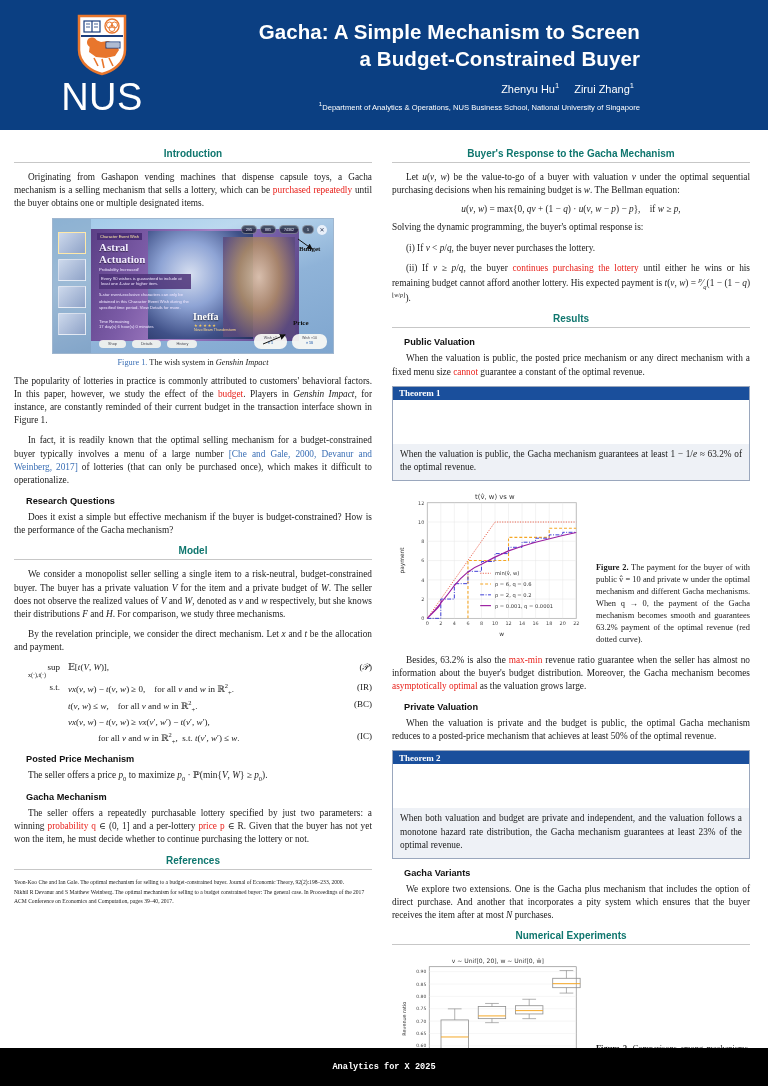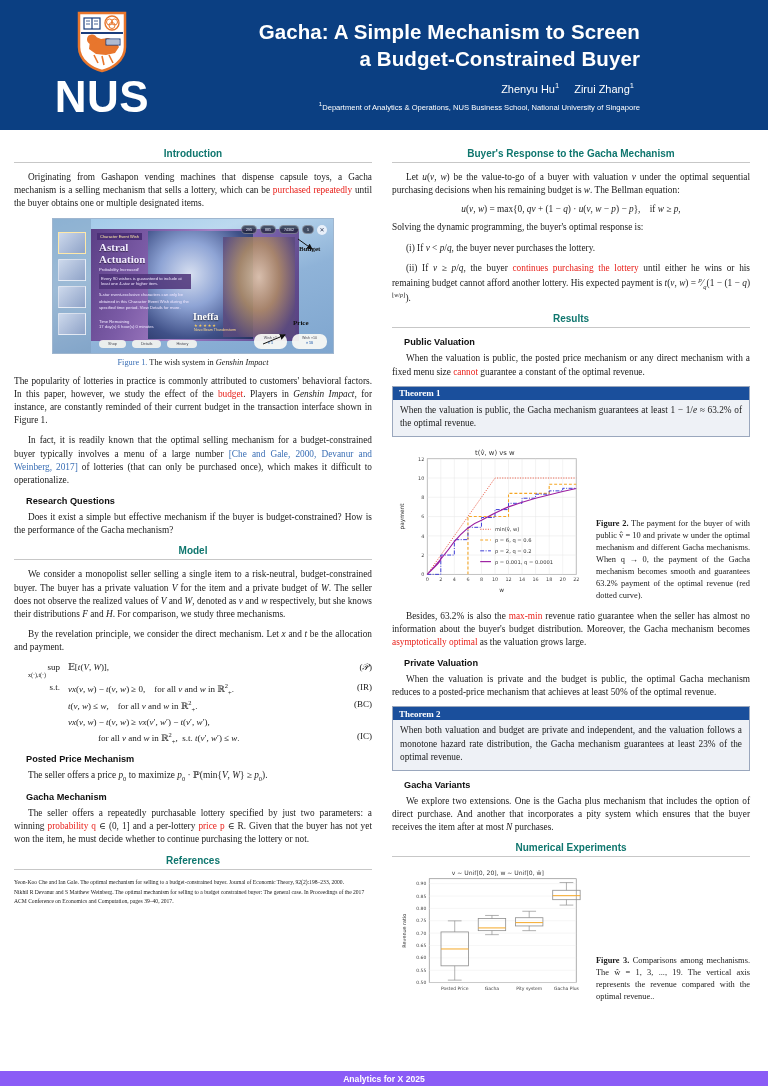--- a/index.html
+++ b/index.html
@@ -23,22 +23,22 @@
     position: relative;
   }
   .logo-block {
     width: 120px; min-width:120px;
     display:flex; flex-direction:column; align-items:center;
     margin-left: 24px;
   }
   .crest { width: 52px; height: 62px; }
   .nus-word {
     font-family: "Liberation Sans", sans-serif;
-    font-weight: 700;
-    font-size: 44px;
+    font-weight: 400;
+    font-size: 38px;
     letter-spacing: 0.5px;
     color: #ffffff;
     line-height: 1;
     margin-top: 2px;
   }
   .title-block {
     flex: 1;
     text-align: right;
     padding-right: 110px;
   }
@@ -223,39 +223,39 @@
 
   
   .thm { margin: 6px 0 8px 0; border:1px solid #9aa7bd; }
   .thm-head {
     background:#1a4f9c; color:#fff;
     font-family:"Liberation Serif",serif; font-weight:700; font-size:9px;
     padding:1.5px 6px;
   }
   .thm-body {
     background:#eef1f6; font-size:9.3px; line-height:1.45;
-    padding:4px 7px 5px 7px; text-align:justify;
+    padding:4px 7px 5px 7px; text-align:justify;margin-top:44px;
   }
 
   
   .figrow { display:flex; gap:8px; align-items:flex-end; margin: 6px 0 8px 0; }
   .figrow .fcap { font-size:8.4px; line-height:1.42; text-align:justify; flex:1; padding-top:18px;}
   .figrow .fcap b { font-weight:700; }
 
   .plot { width: 196px; flex-shrink:0; }
 
   
   .refs { font-size:5.6px; line-height:1.55; margin-top:2px; }
   .refs div { margin-bottom:2px; }
 
   
   .footer {
-    position:absolute; left:0; bottom:0; width:768px; height:15px;
-    background:#8b5cf6; color:#ffffff;
-    font-family:Liberation Sans, sans-serif; font-weight:700; font-size:8.6px;
+    position:absolute; left:0; bottom:0; width:768px; height:38px;
+    background:#000000; color:#ffffff;
+    font-family:Liberation Mono, monospace; font-weight:700; font-size:8.6px;
     display:flex; align-items:center; justify-content:center;
   }
 
   svg { display:block; }
 </style>
 </head>
 <body>
 
 <div class="header">
   <div class="logo-block">

